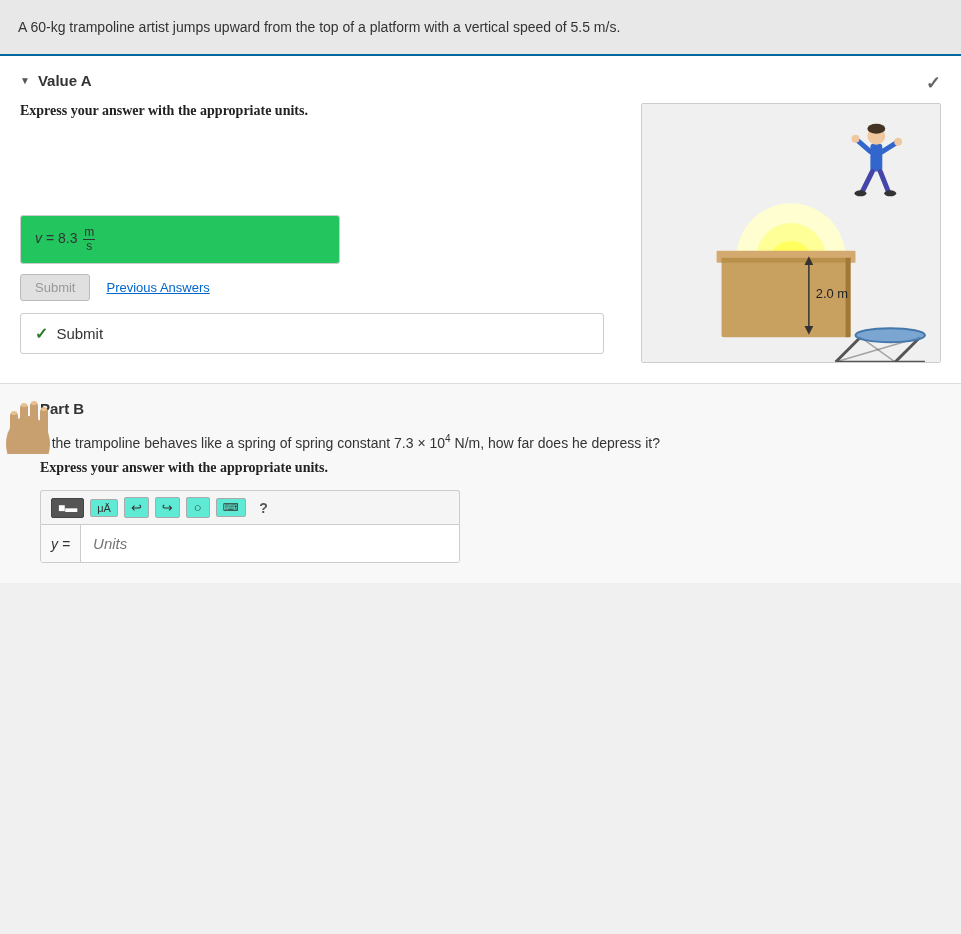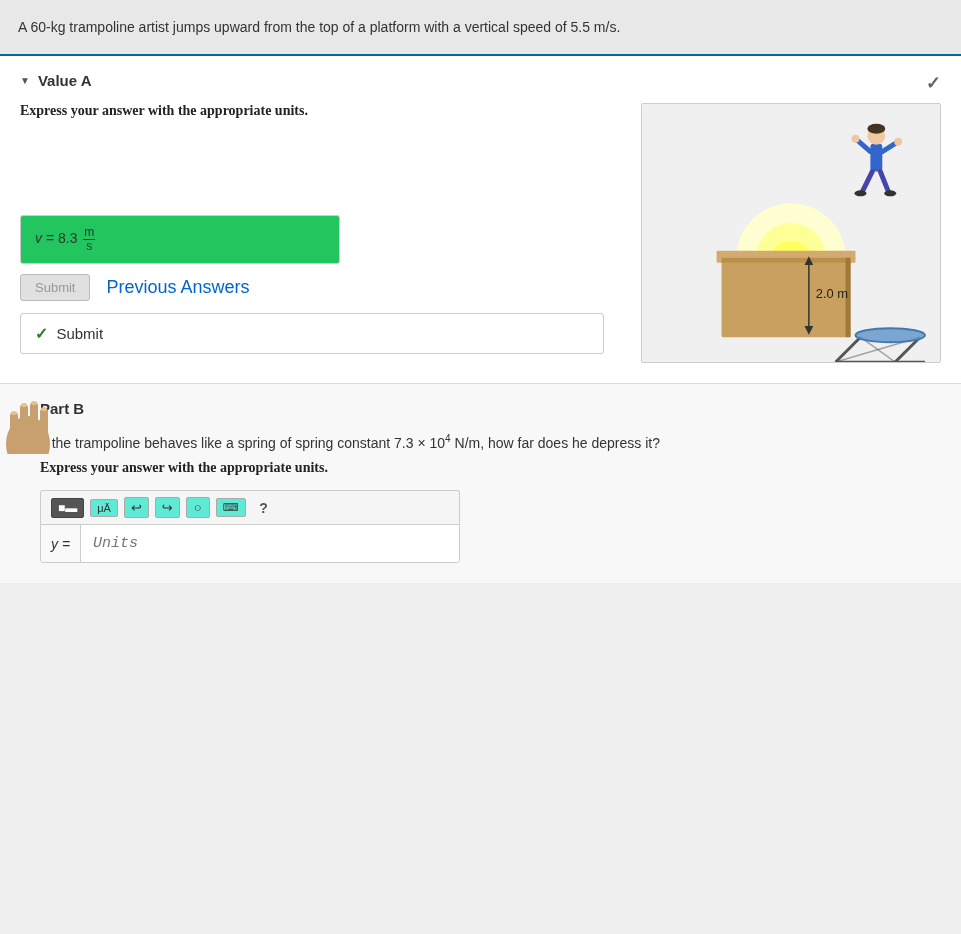--- a/index.html
+++ b/index.html
@@ -156,21 +156,22 @@
       border: 1px solid #bbb;
       border-radius: 3px;
       padding: 5px 14px;
       font-size: 13px;
       color: #999;
       cursor: default;
     }
 
     .previous-answers-link {
       color: #0066cc;
-      font-size: 18px;
+      font-size: 13px;
+      text-decoration: underline;
       cursor: pointer;
     }
 
     .correct-box {
       border: 1px solid #ccc;
       border-radius: 3px;
       padding: 10px 14px;
       background: #fff;
       display: flex;
       align-items: center;
@@ -308,21 +309,20 @@
 
     .units-input {
       flex: 1;
       border: none;
       padding: 10px 12px;
       font-size: 15px;
       color: #aaa;
       font-style: italic;
       background: #fff;
       outline: none;
-      font-family: Liberation Mono, monospace;
     }
 
     sup {
       font-size: 10px;
     }
   </style>
 </head>
 <body>
 
 <div class="page-wrapper">

